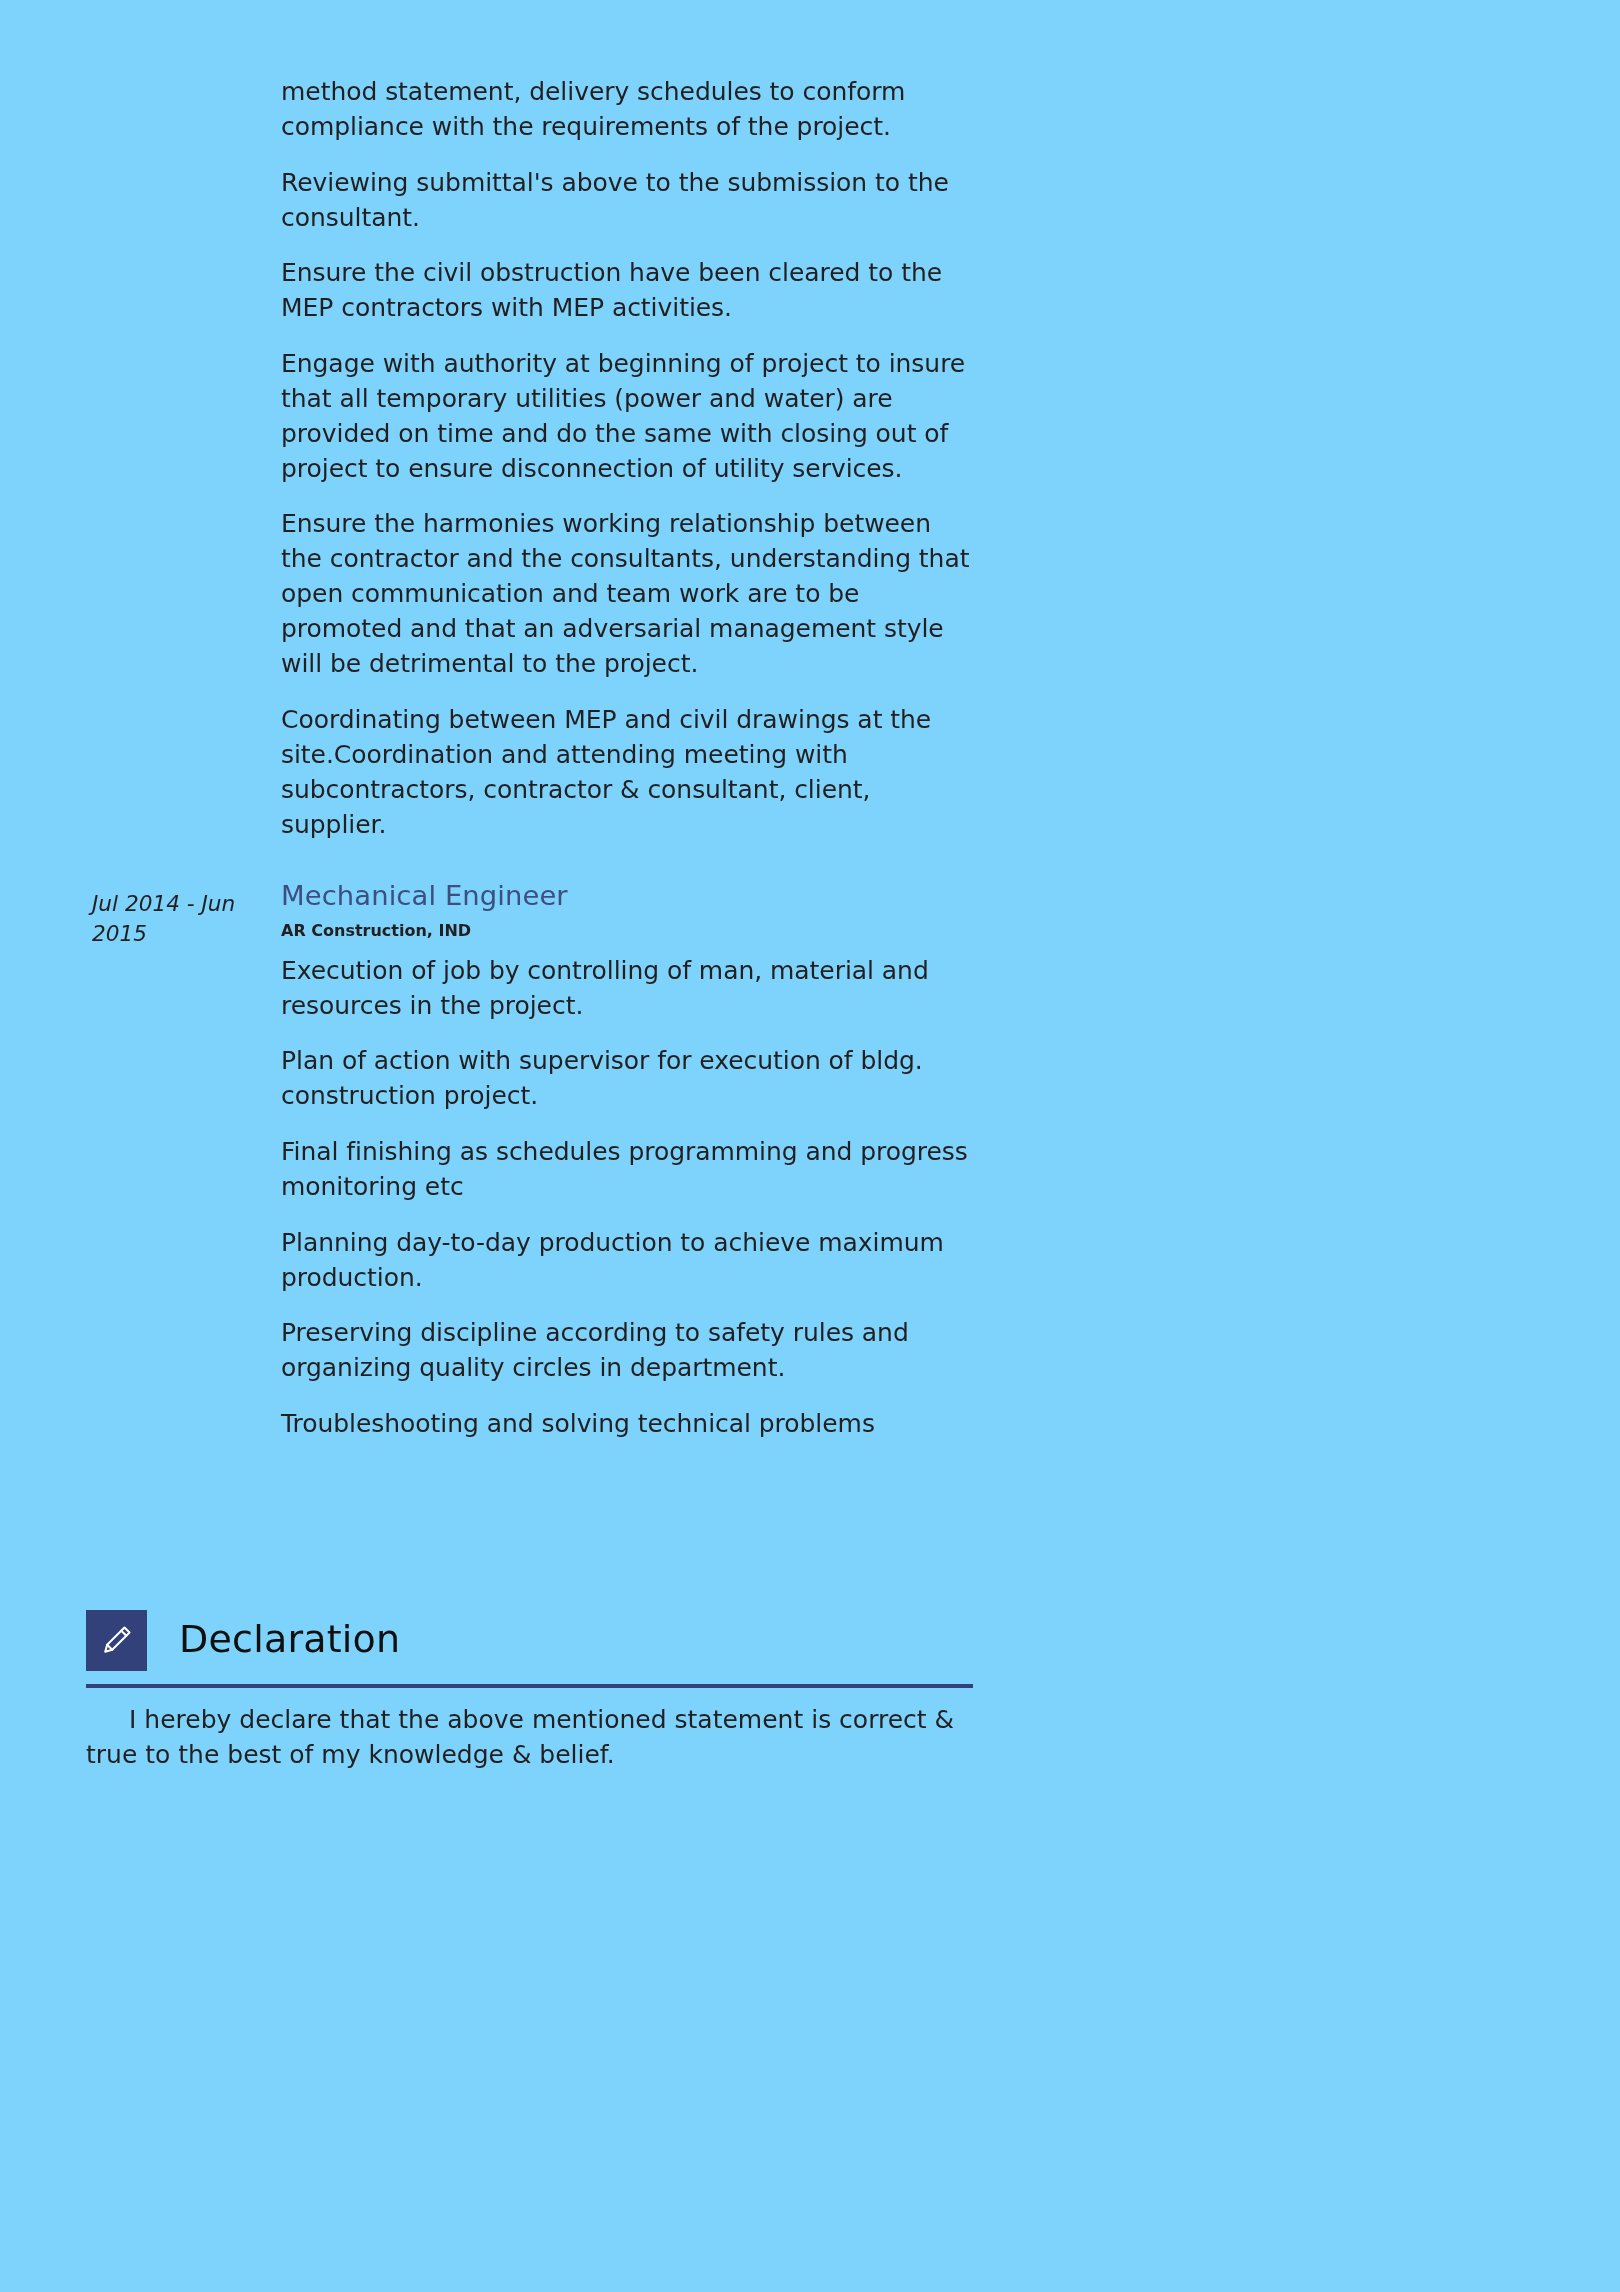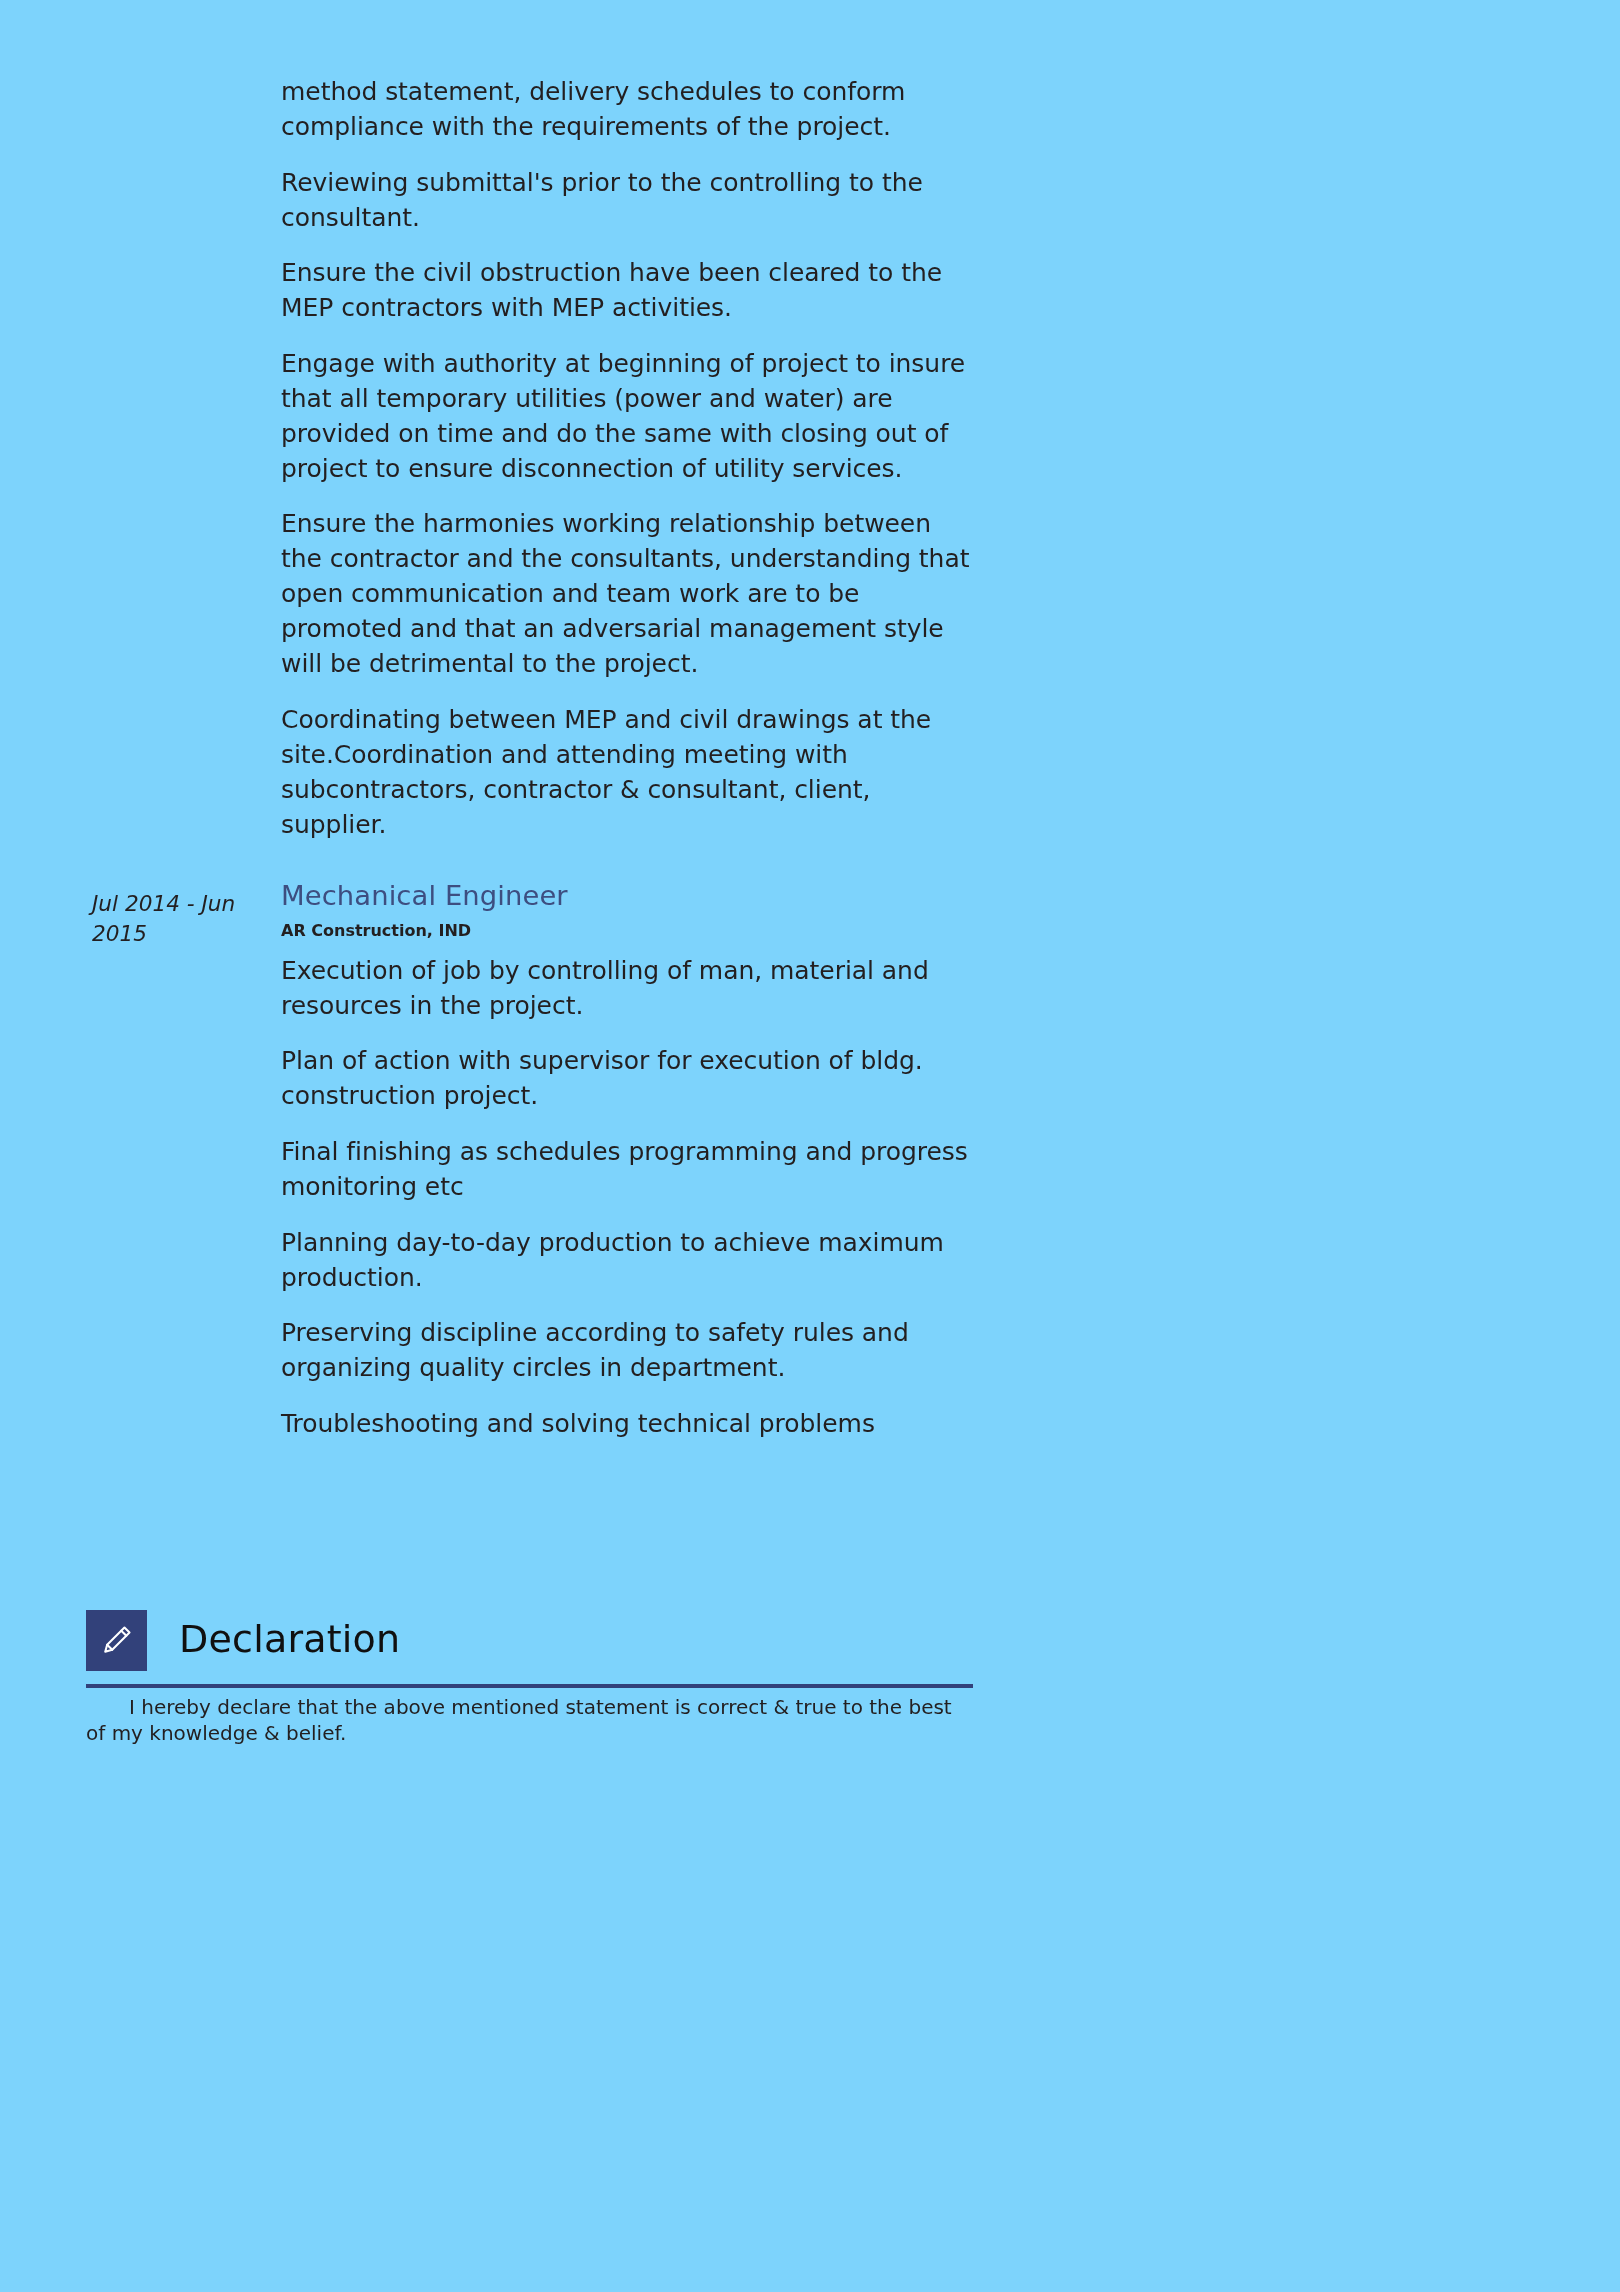--- a/index.html
+++ b/index.html
@@ -127,40 +127,40 @@
     position: absolute;
     left: 0;
     top: 74px;
     width: 887px;
     height: 3.9px;
     background: #32417a;
   }
   .declaration-body {
     position: absolute;
     left: 0;
-    top: 84px;
+    top: 92px;
     width: 887px;
-    font-size: 20px;
-    line-height: 26px;
+    font-size: 25px;
+    line-height: 35px;
     color: #231f20;
     text-indent: 43px;
   }
 </style>
 </head>
 <body>
 
 <div class="page">
 
   <div class="clipped-line-wrap">
     
   </div>
 
   <div class="exp-col">
     <p class="para">method statement, delivery schedules to conform compliance with the requirements of the project.</p>
-    <p class="para">Reviewing submittal's prior to the controlling to the consultant.</p>
+    <p class="para">Reviewing submittal's above to the submission to the consultant.</p>
     <p class="para">Ensure the civil obstruction have been cleared to the MEP contractors with MEP activities.</p>
     <p class="para">Engage with authority at beginning of project to insure that all temporary utilities (power and water) are provided on time and do the same with closing out of project to ensure disconnection of utility services.</p>
     <p class="para">Ensure the harmonies working relationship between the contractor and the consultants, understanding that open communication and team work are to be promoted and that an adversarial management style will be detrimental to the project.</p>
     <p class="para">Coordinating between MEP and civil drawings at the site.Coordination and attending meeting with subcontractors, contractor &amp; consultant, client, supplier.</p>
   </div>
 
   <div class="job-entry">
     <div class="job-dates">Jul 2014 - Jun 2015</div>
     <div class="job-body">
       <p class="job-title">Mechanical Engineer</p>

